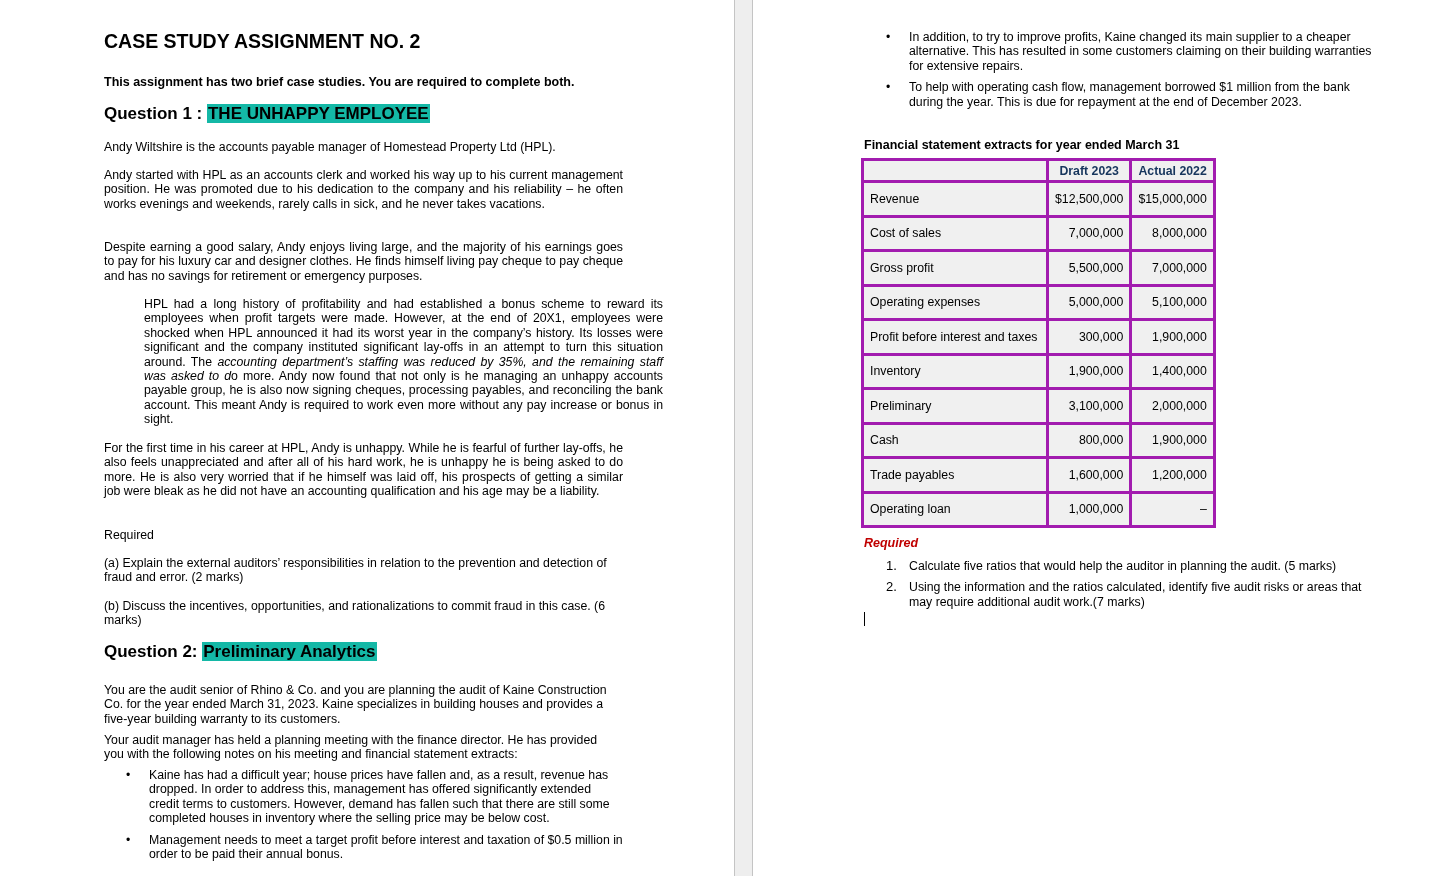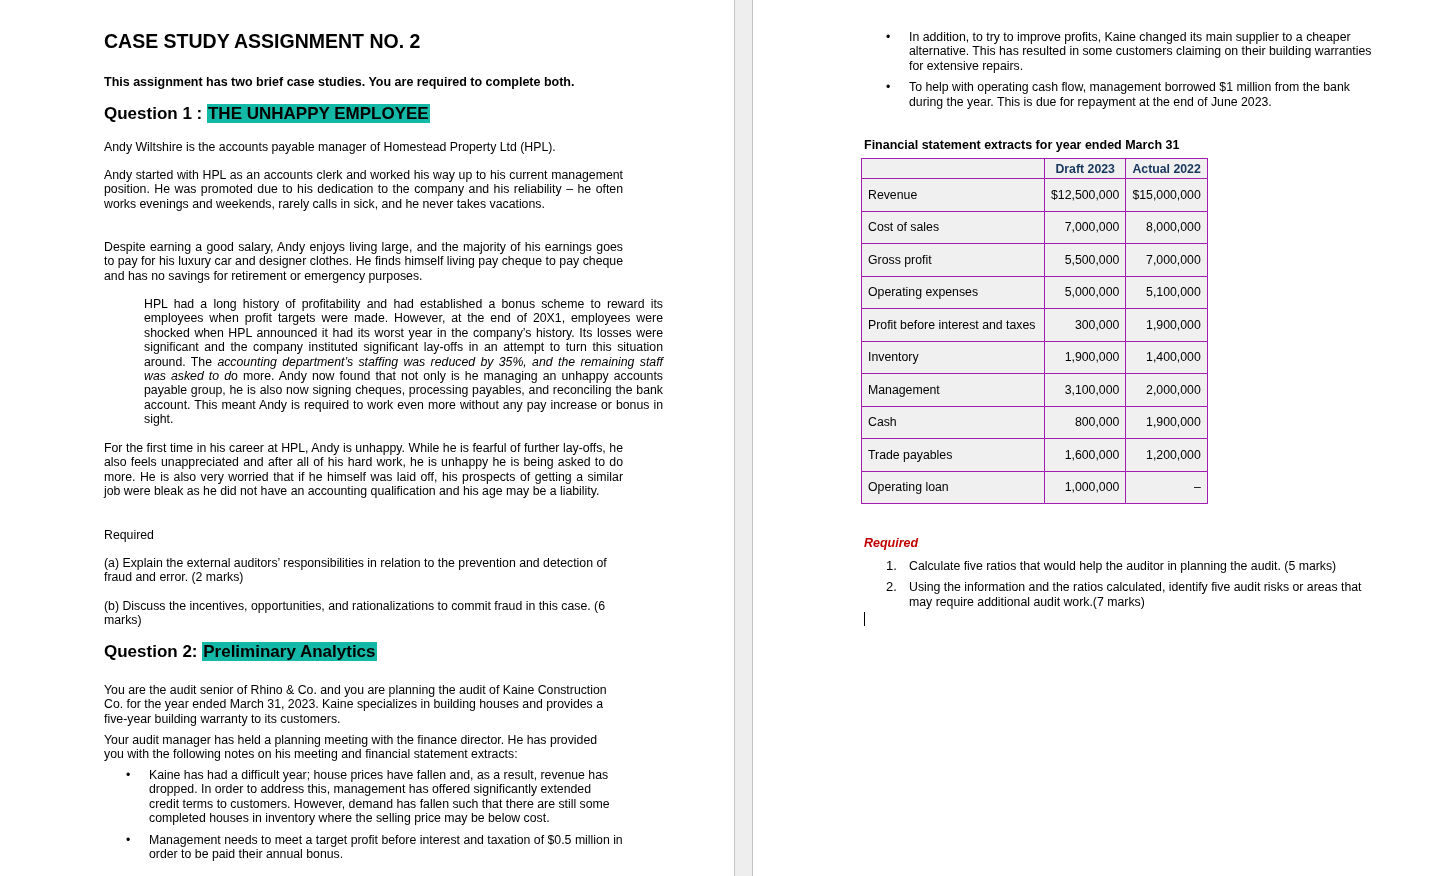--- a/index.html
+++ b/index.html
@@ -24,21 +24,21 @@
   .para i { font-style:italic; }
   ul.bul { list-style:none; margin:0; padding:0; }
   ul.bul li { position:relative; padding-left:45px; font-size:12.3px; line-height:14.4px; margin-bottom:7px; }
   ul.bul li .dot { position:absolute; left:22px; top:0; }
   .fs-title { left:864px; top:138px; font-size:12.5px; font-weight:bold; }
   table.fs {
     position:absolute; left:861px; top:158px; border-collapse:collapse;
     background:#f0f0f0; font-size:12.3px;
   }
   table.fs td, table.fs th {
-    border:1px solid #a21caf; padding:0 6px; height:31.5px;
+    border:3px solid #a21caf; padding:0 6px; height:31.5px;
   }
   table.fs tr.hdr th { height:19px; color:#17365d; font-weight:bold; text-align:center; }
   table.fs td.lbl { width:170px; text-align:left; }
   table.fs td.num { width:68px; text-align:right; }
   table.fs td.num2 { width:68px; text-align:right; }
   .req2 { left:864px; top:536px; font-size:12.5px; font-weight:bold; font-style:italic; color:#c00000; }
   ol.reqlist { position:absolute; left:864px; top:559px; margin:0; padding:0; list-style:none; width:520px; }
   ol.reqlist li { position:relative; padding-left:45px; font-size:12.3px; line-height:14.4px; margin-bottom:7px; }
   ol.reqlist li .n { position:absolute; left:22px; top:0; font-size:13px; }
   .caret { left:864px; top:612px; width:1px; height:14px; background:#000; }
@@ -89,21 +89,21 @@
 
 <div class="page" id="page-right"></div>
 
 <ul class="bul abs" style="left:864px; top:30px; width:520px;">
   <li>
     <span class="dot">•</span>
     <span>In addition, to try to improve profits, Kaine changed its main supplier to a cheaper alternative. This has resulted in some customers claiming on their building warranties for extensive repairs.</span>
   </li>
   <li>
     <span class="dot">•</span>
-    <span>To help with operating cash flow, management borrowed $1 million from the bank during the year. This is due for repayment at the end of June 2023.</span>
+    <span>To help with operating cash flow, management borrowed $1 million from the bank during the year. This is due for repayment at the end of December 2023.</span>
   </li>
 </ul>
 
 <div class="abs fs-title">Financial statement extracts for year ended March 31</div>
 
 <table class="fs">
   <tbody>
       <tr class="hdr">
     <th></th>
     <th>Draft 2023</th>
@@ -133,21 +133,21 @@
     <td class="lbl">Profit before interest and taxes</td>
     <td class="num">300,000</td>
     <td class="num2">1,900,000</td>
   </tr>
   <tr>
     <td class="lbl">Inventory</td>
     <td class="num">1,900,000</td>
     <td class="num2">1,400,000</td>
   </tr>
   <tr>
-    <td class="lbl">Management</td>
+    <td class="lbl">Preliminary</td>
     <td class="num">3,100,000</td>
     <td class="num2">2,000,000</td>
   </tr>
   <tr>
     <td class="lbl">Cash</td>
     <td class="num">800,000</td>
     <td class="num2">1,900,000</td>
   </tr>
   <tr>
     <td class="lbl">Trade payables</td>

